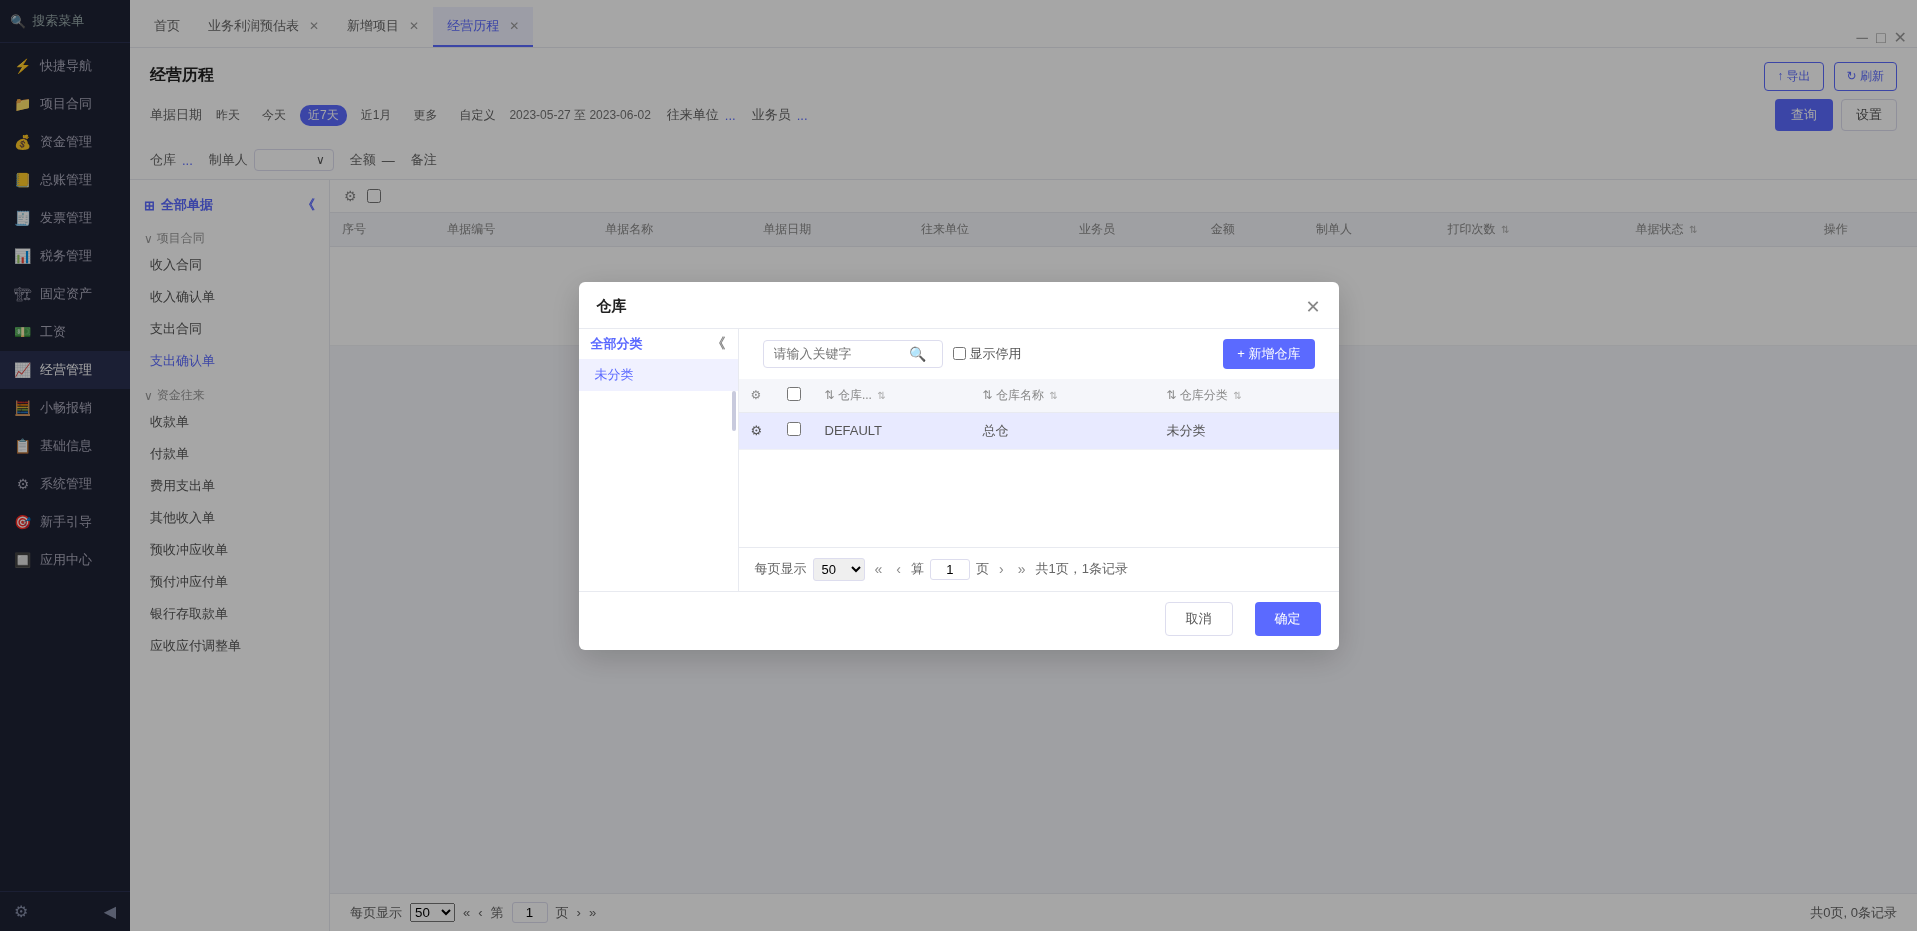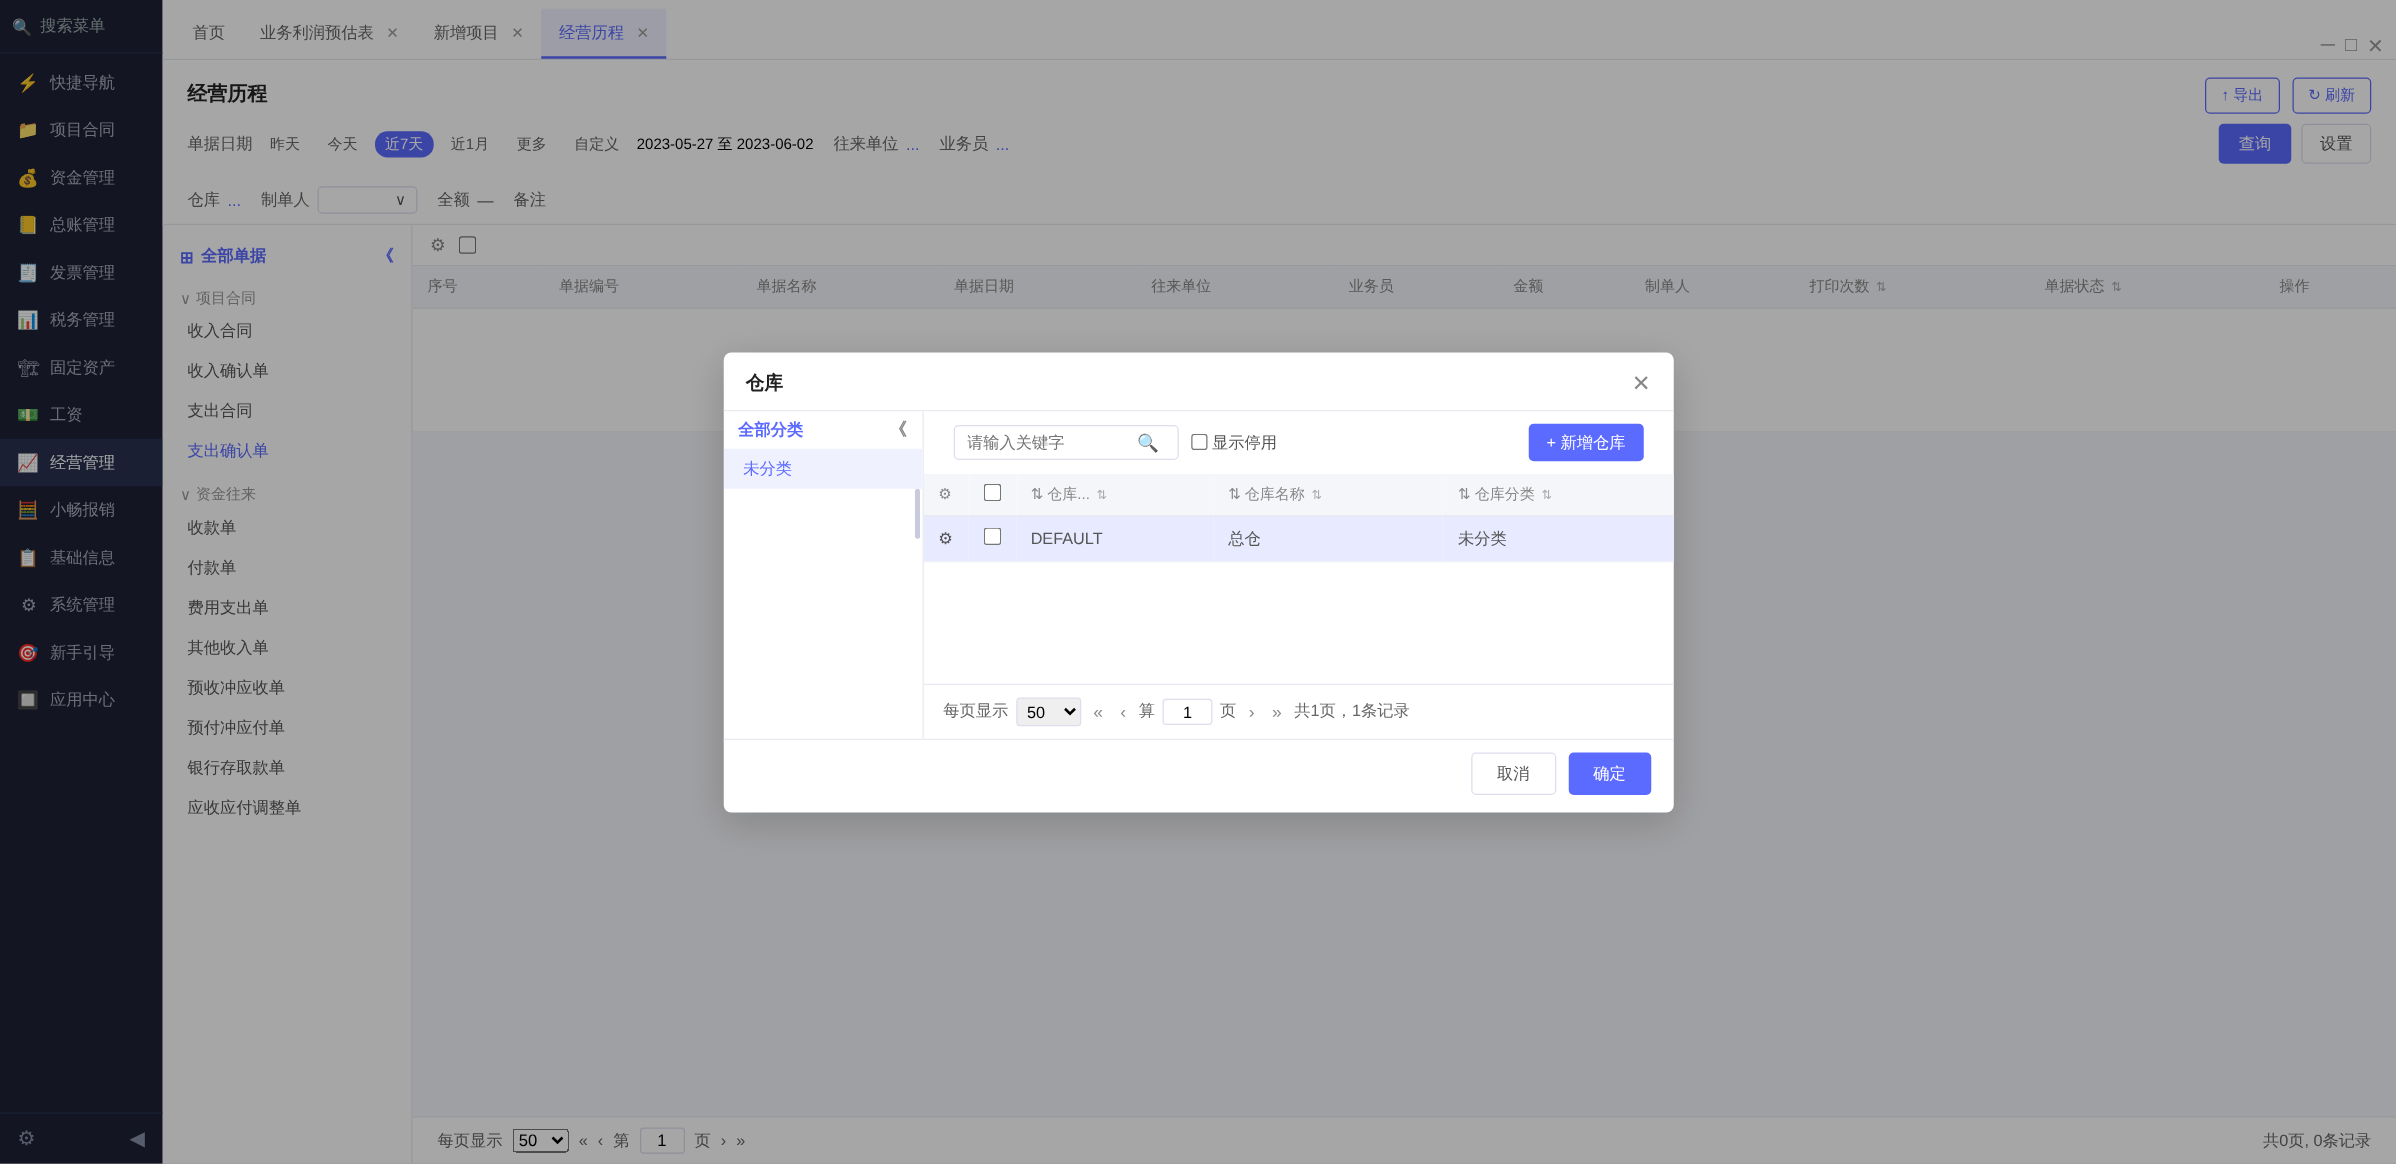--- a/index.html
+++ b/index.html
@@ -30,21 +30,21 @@
     .tab-bar-actions { margin-left: auto; display: flex; align-items: center; gap: 8px; color: #999; font-size: 16px; cursor: pointer; }
 
     
     .page-header { background: #fff; padding: 14px 20px 0; border-bottom: 1px solid #e8eaf0; flex-shrink: 0; }
     .page-title { font-size: 16px; font-weight: bold; color: #222; margin-bottom: 10px; }
     .filter-row { display: flex; align-items: center; gap: 16px; flex-wrap: wrap; padding-bottom: 10px; }
     .filter-item { display: flex; align-items: center; gap: 6px; font-size: 13px; color: #555; }
     .filter-label { color: #666; }
     .date-btn { padding: 2px 8px; border-radius: 3px; font-size: 12px; cursor: pointer; background: transparent; border: none; color: #666; }
     .date-btn.active { background: #5b6aff; color: #fff; border-radius: 10px; }
-    .date-range { color: #000000; font-size: 12px; }
+    .date-range { color: #737373; font-size: 12px; }
     .filter-ellipsis { color: #5b6aff; cursor: pointer; font-size: 13px; }
     .filter-select { border: 1px solid #dde; border-radius: 4px; padding: 3px 8px; font-size: 12px; color: #555; cursor: pointer; min-width: 80px; display: flex; align-items: center; justify-content: space-between; gap: 4px; }
     .filter-actions { margin-left: auto; display: flex; gap: 8px; }
     .btn-primary { background: #5b6aff; color: #fff; border: none; border-radius: 4px; padding: 6px 16px; font-size: 13px; cursor: pointer; }
     .btn-default { background: #fff; color: #555; border: 1px solid #dde; border-radius: 4px; padding: 6px 14px; font-size: 13px; cursor: pointer; }
     .btn-outline { background: #fff; color: #5b6aff; border: 1px solid #5b6aff; border-radius: 4px; padding: 5px 12px; font-size: 12px; cursor: pointer; }
 
     .filter-row2 { display: flex; align-items: center; gap: 16px; padding: 8px 0; }
 
     
@@ -427,18 +427,18 @@
             <span>算</span>
             <input type="text" value="1" style="">
             <span>页</span>
             <span class="pg-btn">›</span>
             <span class="pg-btn">»</span>
             <span>共1页，1条记录</span>
           </div>
         </div>
       </div>
     </div>
-    <div style="display:flex; justify-content:flex-end; gap:10px; padding:10px 18px 14px; border-top:1px solid #e8eaf0;">
+    <div style="display:flex; justify-content:flex-end; gap:22px; padding:10px 18px 14px; border-top:1px solid #e8eaf0;">
       <button class="modal-cancel-btn">取消</button>
       <button class="modal-confirm-btn">确定</button>
     </div>
   </div>
 </div>
 
 </body></html>

